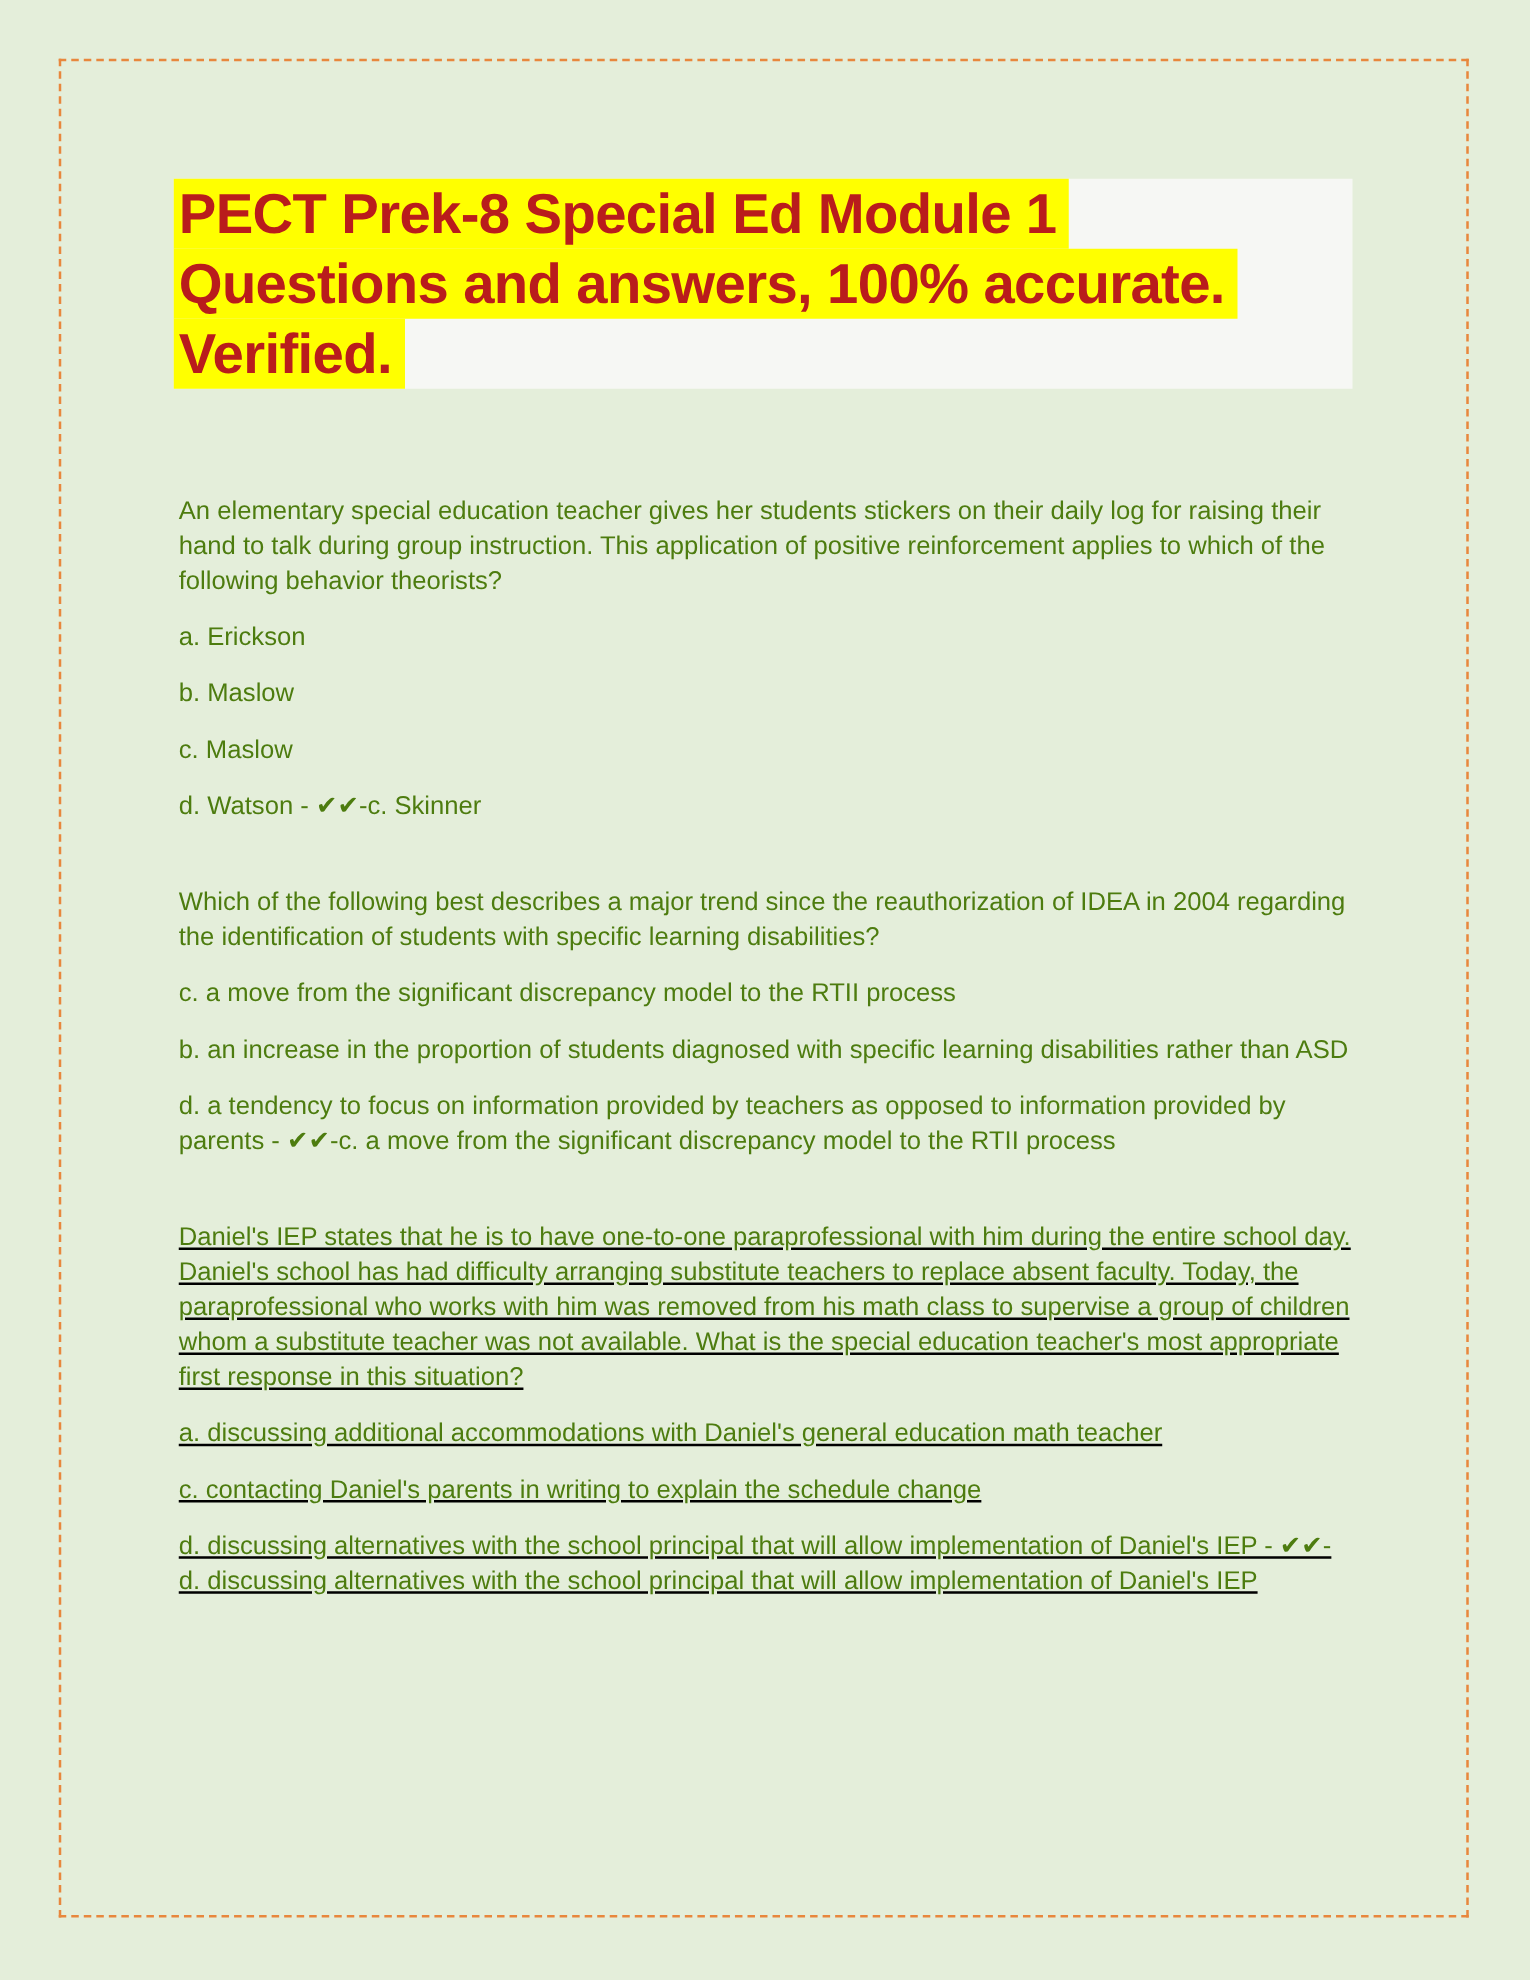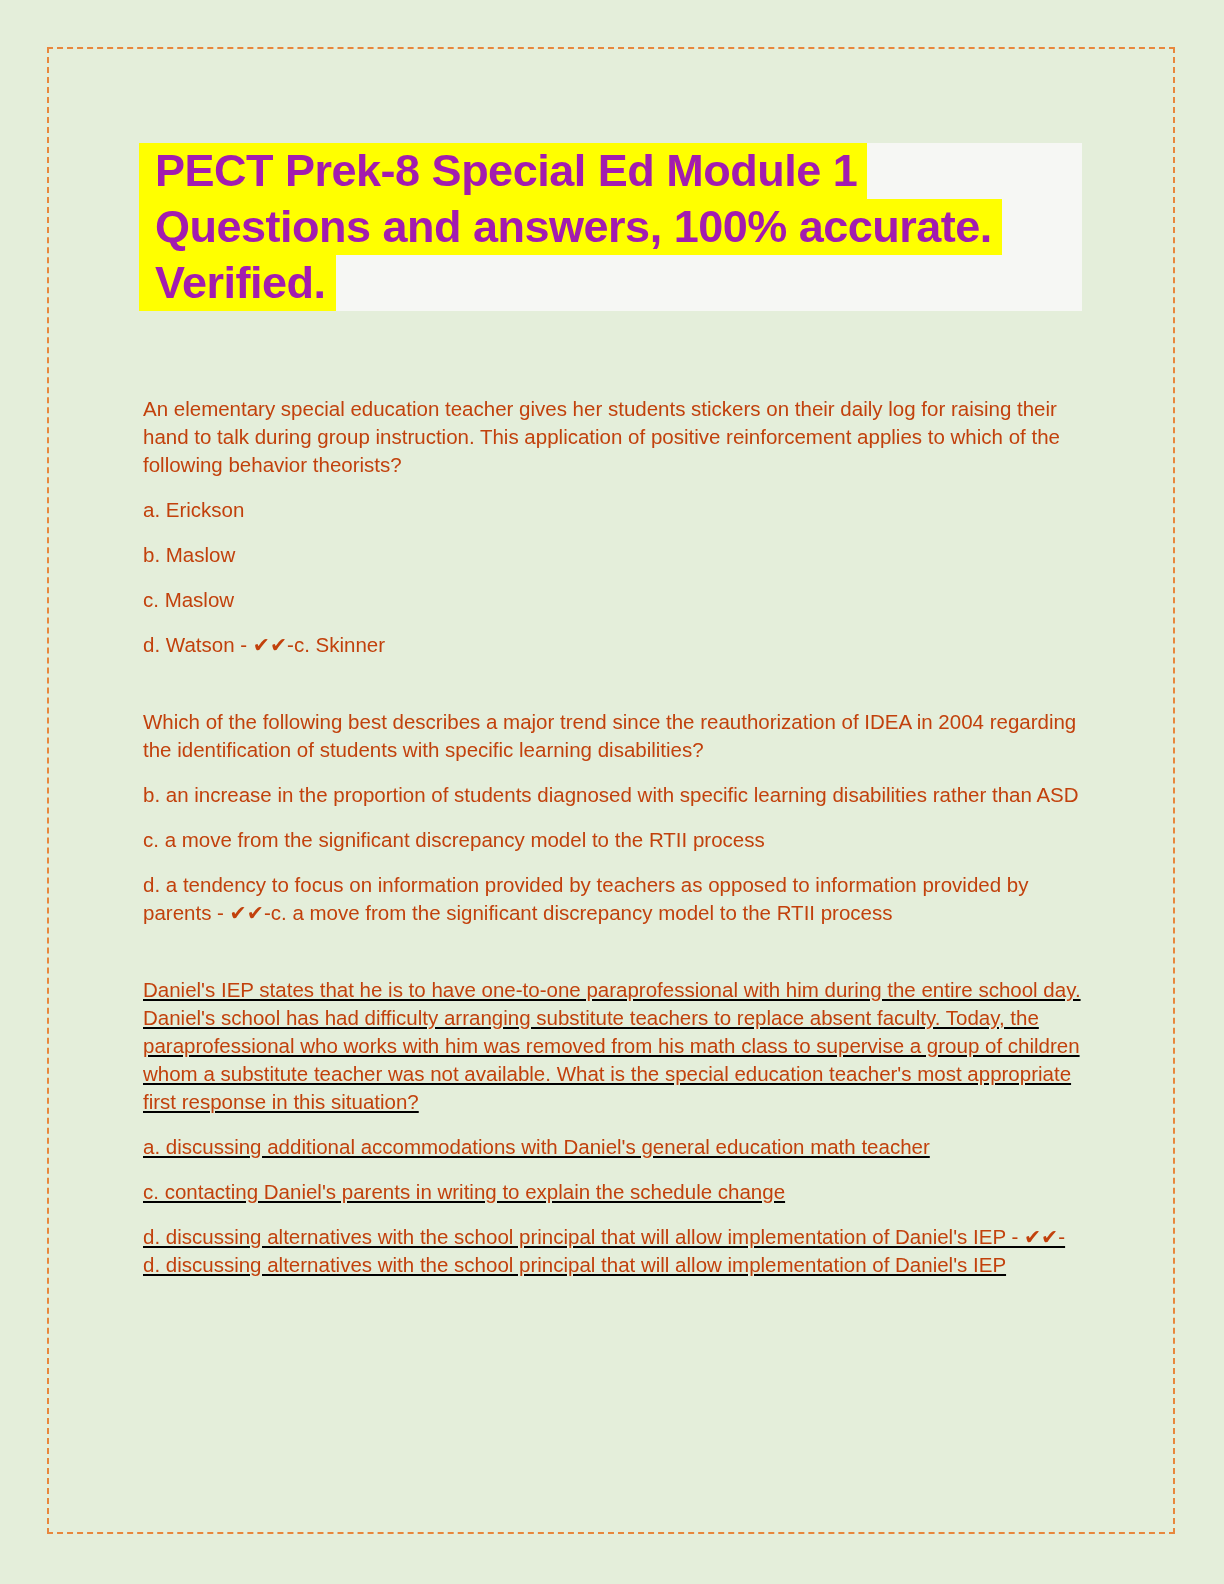--- a/index.html
+++ b/index.html
@@ -37,31 +37,31 @@
   }
   .title-line {
     height: 56px;
     white-space: nowrap;
   }
   .title-line .hl {
     display: inline-block;
     height: 56px;
     line-height: 55px;
     background: #ffff00;
-    color: #a21caf;
+    color: #b91c1c;
     font-weight: bold;
     font-size: 45px;
     letter-spacing: -0.5px;
-    padding: 0 10px 0 16px;
+    padding: 0 10px 0 4px;
   }
   .para {
     margin: 0 0 17px 0;
     font-size: 20.5px;
     line-height: 28px;
-    color: #c2410c;
+    color: #4d7c0f;
   }
   .question {
     margin-bottom: 49px;
   }
   .question:last-child {
     margin-bottom: 0;
     text-decoration: underline;
   }
 </style>
 </head>
@@ -80,22 +80,22 @@
   <section class="question">
     <p class="para">An elementary special education teacher gives her students stickers on their daily log for raising their hand to talk during group instruction. This application of positive reinforcement applies to which of the following behavior theorists?</p>
     <p class="para">a. Erickson</p>
     <p class="para">b. Maslow</p>
     <p class="para">c. Maslow</p>
     <p class="para">d. Watson - ✔✔-c. Skinner</p>
   </section>
 
   <section class="question">
     <p class="para">Which of the following best describes a major trend since the reauthorization of IDEA in 2004 regarding the identification of students with specific learning disabilities?</p>
+    <p class="para">c. a move from the significant discrepancy model to the RTII process</p>
     <p class="para">b. an increase in the proportion of students diagnosed with specific learning disabilities rather than ASD</p>
-    <p class="para">c. a move from the significant discrepancy model to the RTII process</p>
     <p class="para">d. a tendency to focus on information provided by teachers as opposed to information provided by parents - ✔✔-c. a move from the significant discrepancy model to the RTII process</p>
   </section>
 
   <section class="question">
     <p class="para">Daniel's IEP states that he is to have one-to-one paraprofessional with him during the entire school day. Daniel's school has had difficulty arranging substitute teachers to replace absent faculty. Today, the paraprofessional who works with him was removed from his math class to supervise a group of children whom a substitute teacher was not available. What is the special education teacher's most appropriate first response in this situation?</p>
     <p class="para">a. discussing additional accommodations with Daniel's general education math teacher</p>
     <p class="para">c. contacting Daniel's parents in writing to explain the schedule change</p>
     <p class="para">d. discussing alternatives with the school principal that will allow implementation of Daniel's IEP - ✔✔-d. discussing alternatives with the school principal that will allow implementation of Daniel's IEP</p>
   </section>
 

